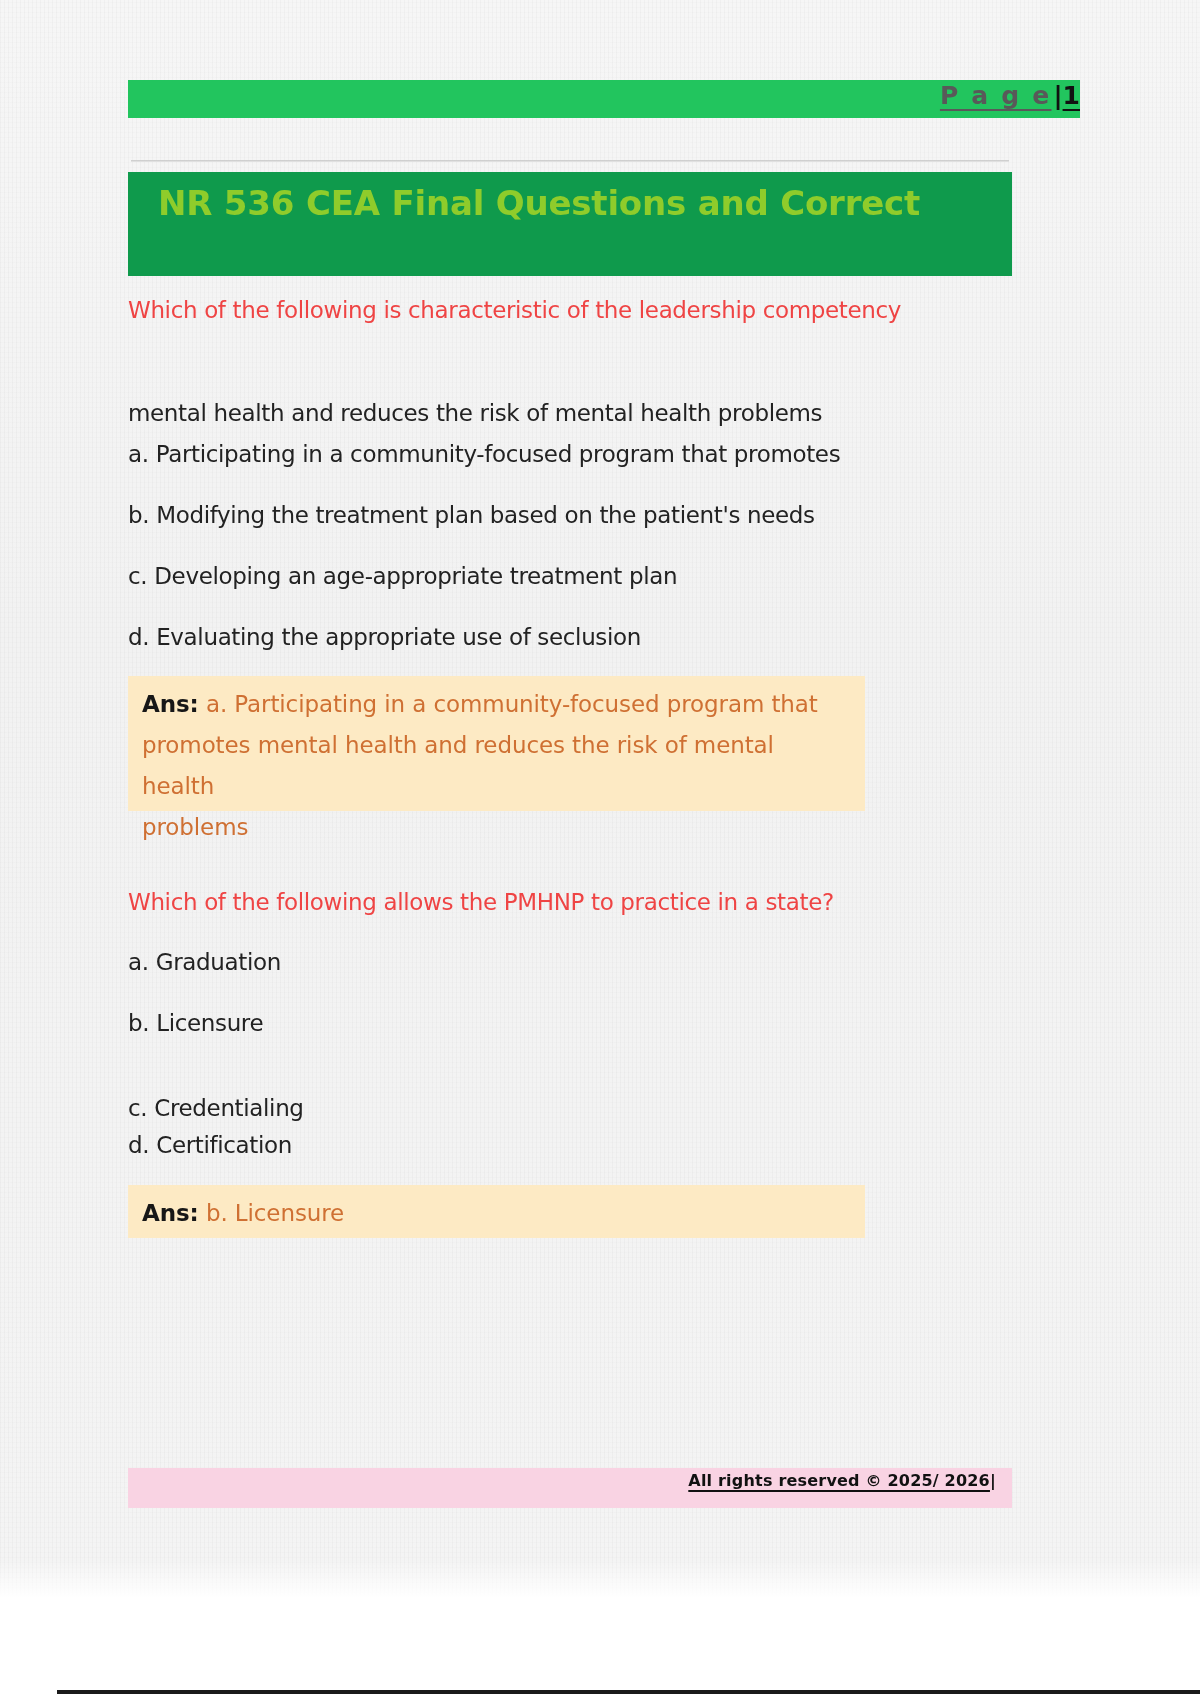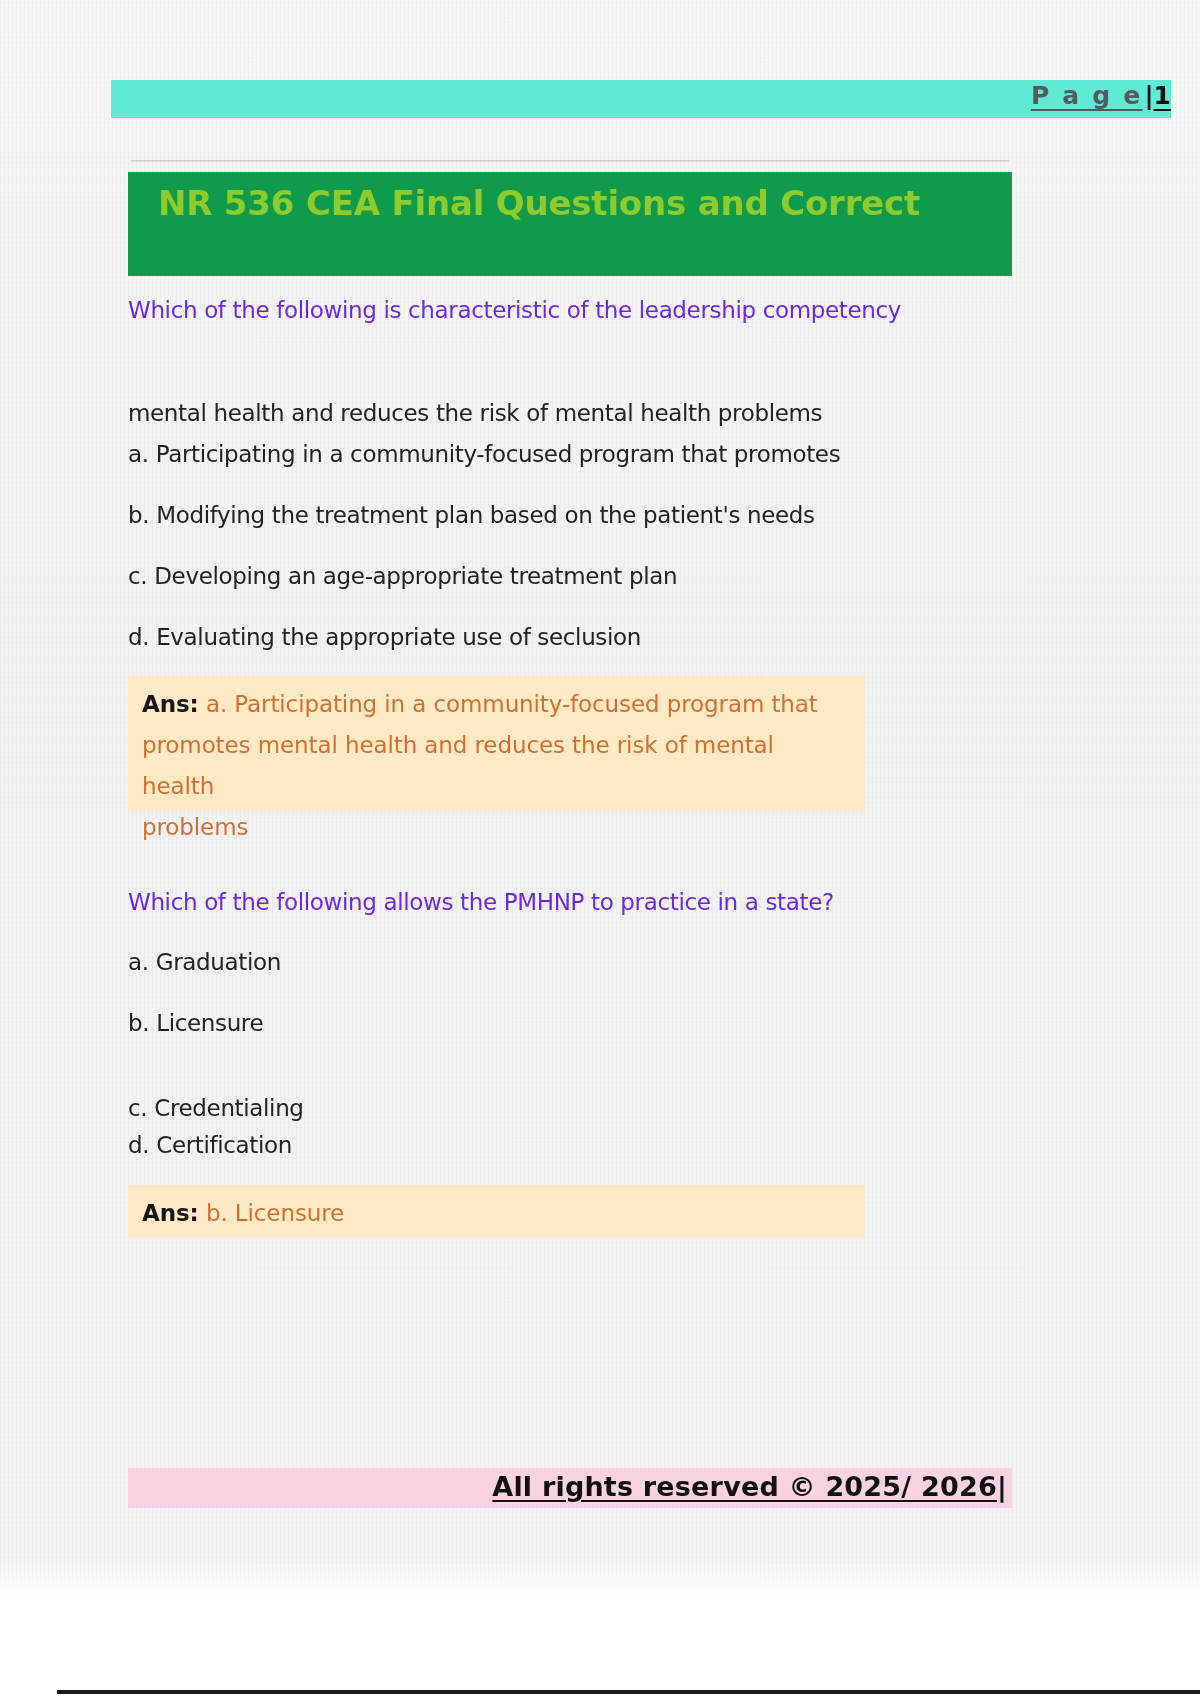--- a/index.html
+++ b/index.html
@@ -41,25 +41,25 @@
     left: 0;
     top: 1560px;
     width: 1200px;
     height: 40px;
     background: linear-gradient(180deg, rgba(244,244,244,0) 0%, #ffffff 95%);
   }
 
   
   .header-band {
     position: absolute;
-    left: 111px;
+    left: 128px;
     top: 80px;
-    width: 1060px;
+    width: 952px;
     height: 38px;
-    background: #5eead4;
+    background: #22c55e;
   }
   .header-text {
     position: absolute;
     right: 0px;
     top: 1px;
     font-family: "DejaVu Sans", sans-serif;
     font-size: 25px;
     font-weight: 600;
     letter-spacing: 2.2px;
     color: #595959;
@@ -115,21 +115,21 @@
     white-space: nowrap;
     letter-spacing: -0.2px;
   }
 
   
   .q-block { position: absolute; left: 128px; width: 884px; }
   .q-text {
     font-family: "DejaVu Sans", sans-serif;
     font-size: 23px;
     line-height: 41px;
-    color: #6d28d9;
+    color: #ef4444;
     letter-spacing: -0.35px;
   }
   .opt {
     font-family: "DejaVu Sans", sans-serif;
     font-size: 23px;
     line-height: 41px;
     color: #222222;
     letter-spacing: -0.35px;
   }
 
@@ -160,24 +160,24 @@
   .footer-band {
     position: absolute;
     left: 128px;
     top: 1468px;
     width: 884px;
     height: 40px;
     background: #f9d3e3;
   }
   .footer-text {
     position: absolute;
-    right: 5px;
+    right: 16px;
     top: 3px;
     font-family: "DejaVu Sans", sans-serif;
-    font-size: 27px;
+    font-size: 16px;
     font-weight: 700;
     color: #111111;
     white-space: nowrap;
     letter-spacing: 0.2px;
   }
   .footer-text .fr-main {
     text-decoration: underline;
     text-underline-offset: 4px;
     text-decoration-thickness: 2px;
   }

